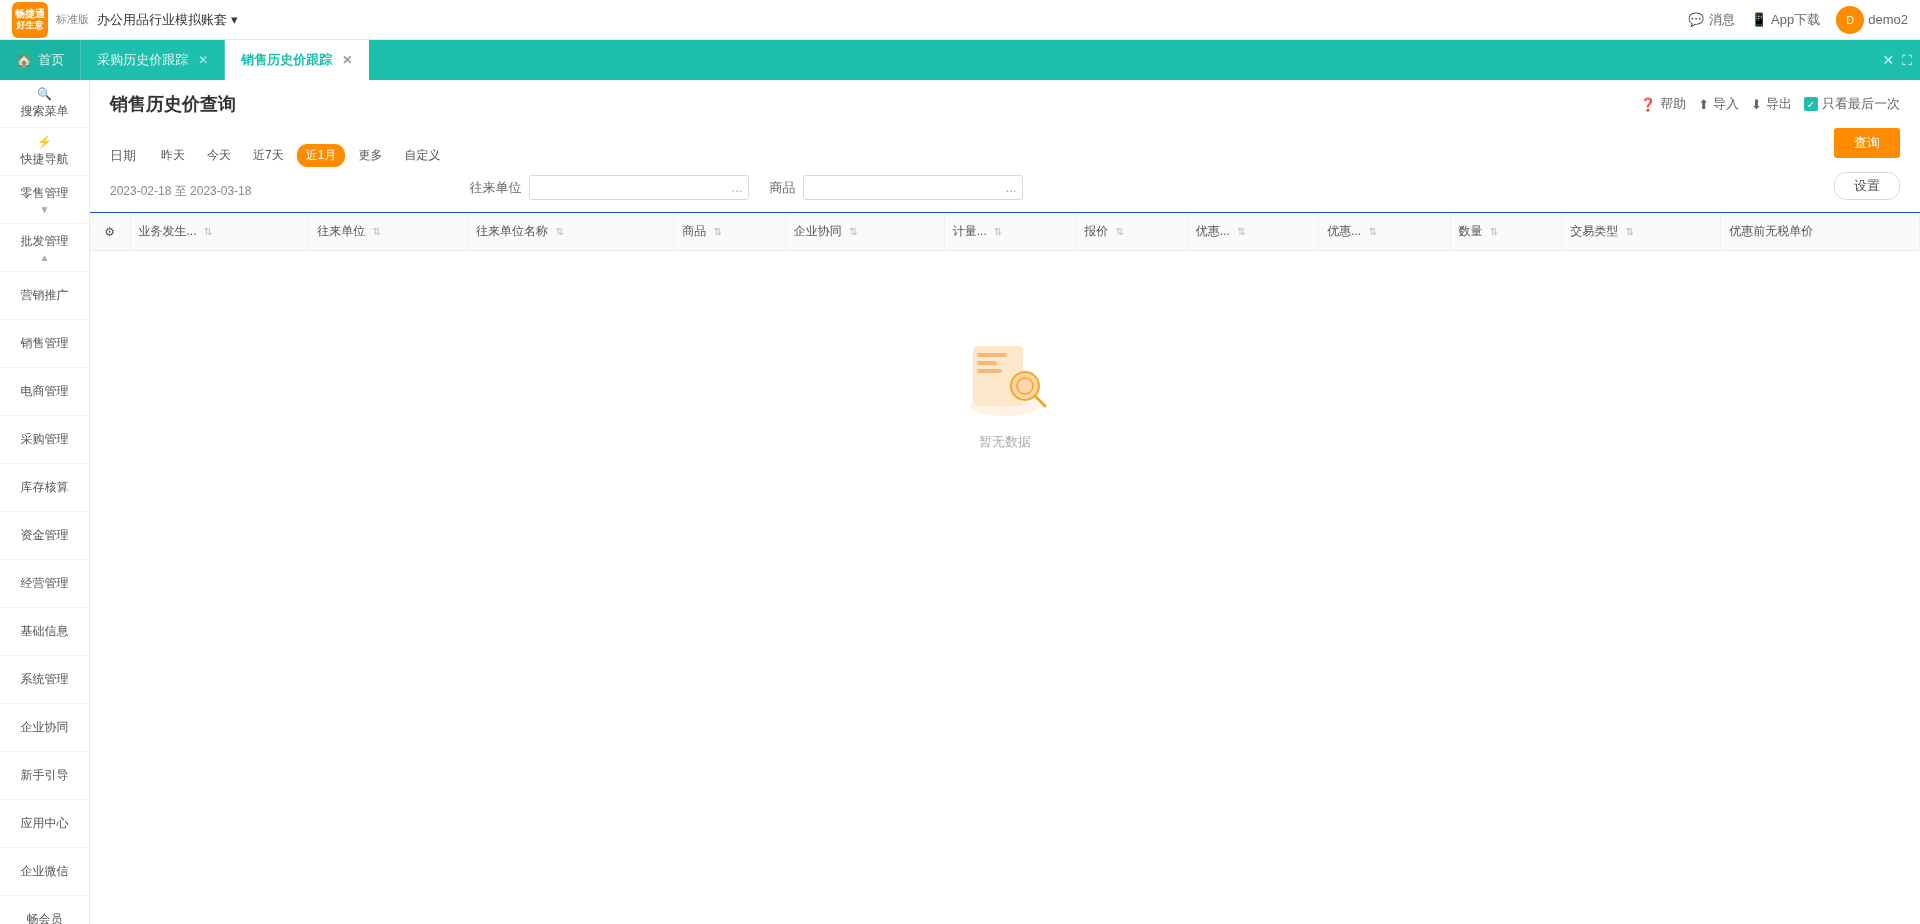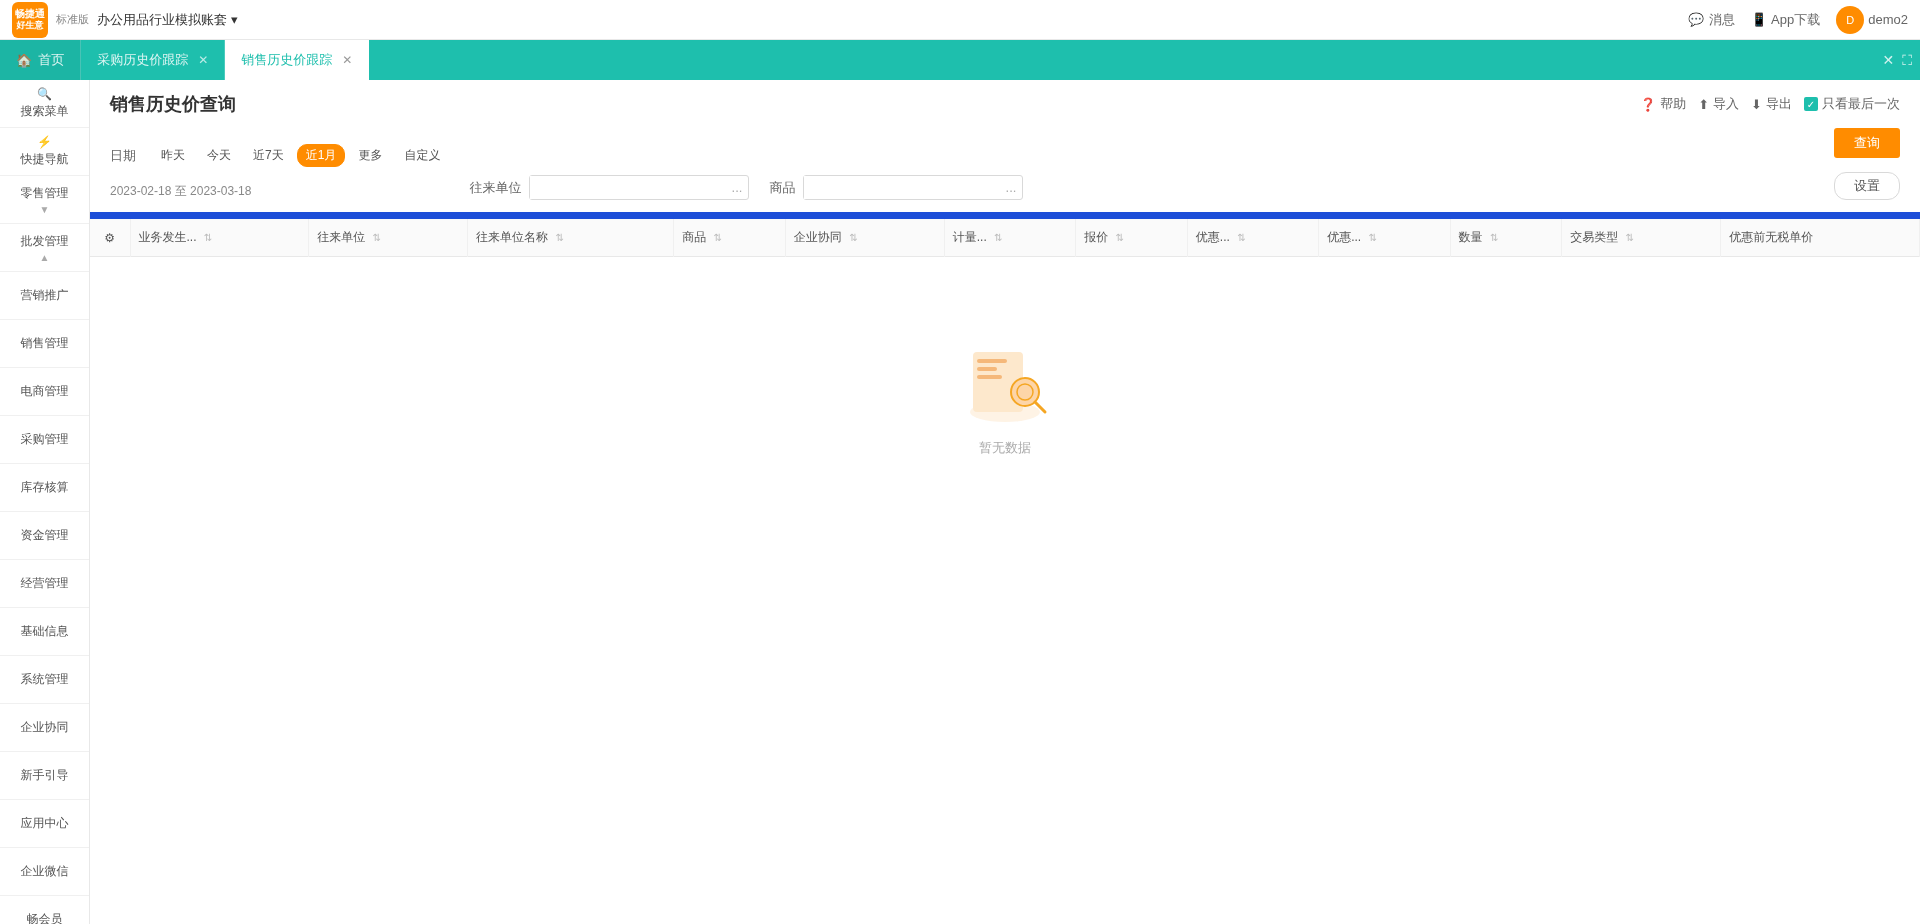--- a/index.html
+++ b/index.html
@@ -37,21 +37,21 @@
       display: flex;
       align-items: center;
       padding: 0 16px;
       cursor: pointer;
       color: rgba(255,255,255,0.85);
       font-size: 13px;
       gap: 6px;
       border-right: 1px solid rgba(255,255,255,0.2);
     }
     .tab.home { background: rgba(0,0,0,0.05); }
-    .tab.active { background: #fff; color: #1ebfad; font-weight: 400; }
+    .tab.active { background: #fff; color: #1ebfad; font-weight: 700; }
     .tab .close-btn { color: rgba(255,255,255,0.7); font-size: 12px; cursor: pointer; margin-left: 4px; }
     .tab.active .close-btn { color: #999; }
     .tabbar-right { margin-left: auto; display: flex; align-items: center; padding-right: 8px; gap: 8px; }
     .tabbar-right-btn { color: rgba(255,255,255,0.8); cursor: pointer; font-size: 14px; }
 
     
     .main-layout { display: flex; flex: 1; overflow: hidden; }
 
     
     .sidebar {
@@ -111,21 +111,21 @@
     .filter-input-group { display: flex; align-items: center; border: 1px solid #d9d9d9; border-radius: 3px; background: #fff; min-width: 220px; }
     .filter-input { border: none; outline: none; padding: 4px 8px; font-size: 13px; flex: 1; color: #333; min-width: 160px; }
     .filter-input-dots { color: #aaa; padding: 4px 6px; font-size: 13px; cursor: pointer; }
     .btn-query { background: #ff8c00; color: #fff; border: none; border-radius: 3px; padding: 6px 20px; cursor: pointer; font-size: 13px; }
     .btn-settings { background: #fff; color: #555; border: 1px solid #d9d9d9; border-radius: 12px; padding: 4px 14px; cursor: pointer; font-size: 13px; }
 
     
     .filter-section {
       background: #fff;
       padding: 12px 20px;
-      border-bottom: 7px solid #1d4ed8;
+      border-bottom: 1px solid #1d4ed8;
       flex-shrink: 0;
     }
     .filter-main-row { display: flex; align-items: flex-end; gap: 20px; }
     .filter-buttons-col { display: flex; flex-direction: column; gap: 14px; margin-left: auto; }
 
     
     .table-container { flex: 1; overflow: auto; background: #fff; }
     table { width: 100%; border-collapse: collapse; font-size: 13px; }
     thead tr { background: #fafafa; border-bottom: 1px solid #e8e8e8; }
     thead th {

